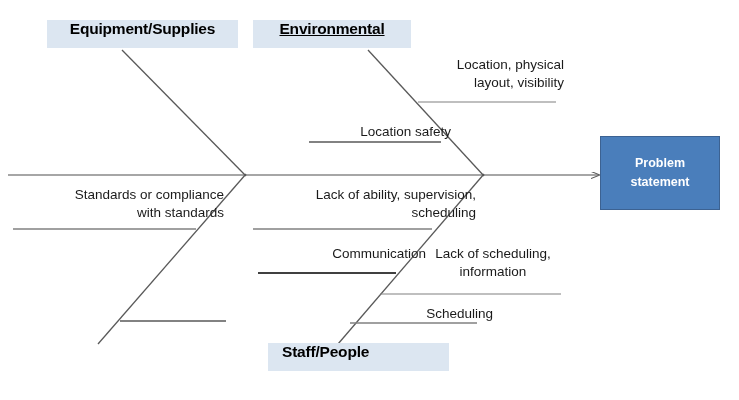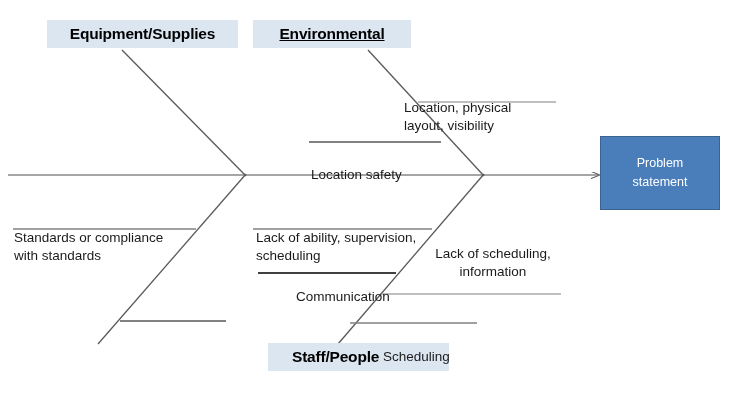--- a/index.html
+++ b/index.html
@@ -25,41 +25,40 @@
     height: 400px;
   }
   .cat-box {
     position: absolute;
     background: #dce6f1;
     color: #000000;
     font-weight: bold;
     font-size: 15.5px;
     font-family: "Liberation Sans", sans-serif;
     display: flex;
-    align-items: center;
+    align-items: flex-start;
     justify-content: center;
     letter-spacing: -0.2px;
     box-sizing: border-box;
     white-space: nowrap;
   }
   .cause-text {
     position: absolute;
     font-size: 13.5px;
     font-family: "Liberation Sans", sans-serif;
     color: #1a1a1a;
     line-height: 18px;
     white-space: pre-line;
     box-sizing: border-box;
   }
   .cause-text.align-center {
     text-align: center;
   }
   .cause-text.align-left {
-    text-align: left;
-    margin-top: 43px;
+    text-align: right;
   }
   #problem-box {
     position: absolute;
     left: 600px;
     top: 136px;
     width: 120px;
     height: 74px;
     background: #4a7ebb;
     border: 1px solid #3c6292;
     color: #ffffff;
@@ -107,21 +106,21 @@
 
   <div class="cat-box" style="left:47px; top:20px; width:191px; height:28px;">
     <span>Equipment/Supplies</span>
   </div>
 
   <div class="cat-box" style="left:253px; top:20px; width:158px; height:28px;text-decoration:underline;">
     <span>Environmental</span>
   </div>
 
 
-  <div class="cat-box" style="left:268px; top:343px; width:181px; height:28px; justify-content:flex-start; padding-left:24px;">
+  <div class="cat-box" style="left:268px; top:343px; width:181px; height:28px; justify-content:flex-start; padding-left:14px;">
     <span>Staff/People</span>
   </div>
 
   <div class="cause-text align-left" style="left:14px; top:186px; width:210px;">Standards or compliance
 with standards</div>
 
   <div class="cause-text align-left" style="left:404px; top:56px; width:160px;">Location,  physical
 layout,  visibility</div>
 
   <div class="cause-text align-left" style="left:311px; top:123px; width:140px;">Location safety</div>
@@ -131,17 +130,17 @@
 scheduling</div>
 
   <div class="cause-text align-left" style="left:296px; top:245px; width:130px;">Communication</div>
 
   <div class="cause-text align-center" style="left:424px; top:245px; width:138px;">Lack of scheduling,
 information</div>
 
   <div class="cause-text align-left" style="left:383px; top:305px; width:110px;">Scheduling</div>
 
   <div id="problem-box">
-    <span style="white-space: pre-line;">Problem
+    <span style="white-space: pre-line; font-weight: bold;">Problem
 statement</span>
   </div>
 
 </div>
 
 </body></html>

